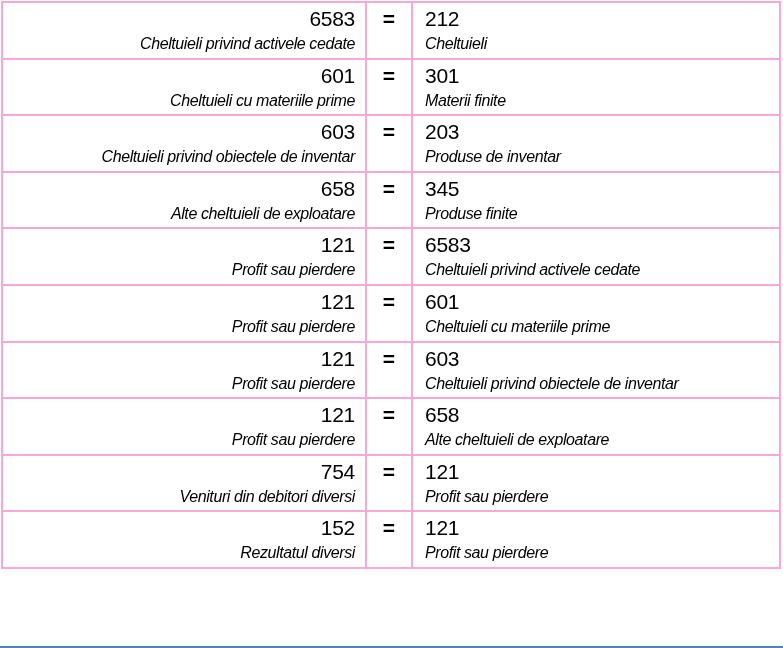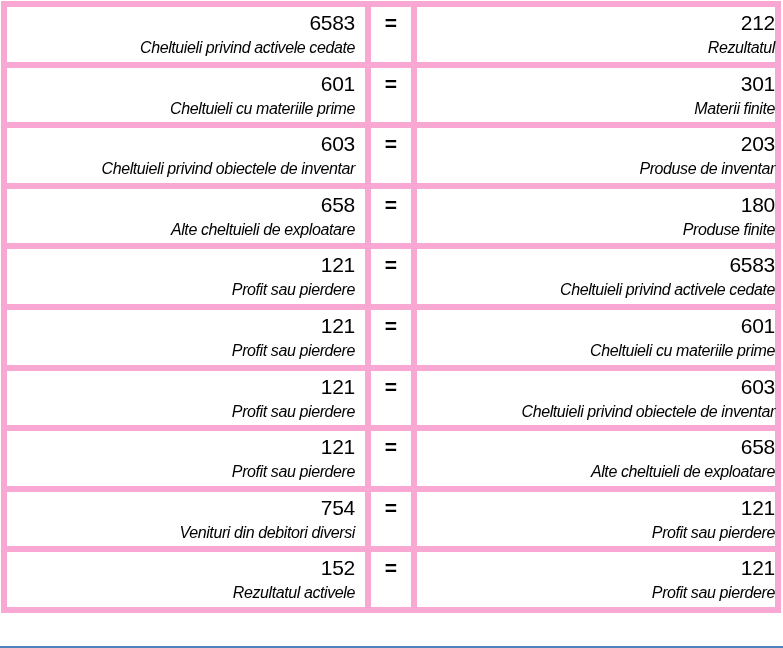--- a/index.html
+++ b/index.html
@@ -17,34 +17,34 @@
     }
     .ledger {
       position: absolute;
       left: 1px;
       top: 1px;
       width: 780px;
       border-collapse: collapse;
       table-layout: fixed;
     }
     .ledger td {
-      border: 6px solid #f9a8d4;
+      border: 2px solid #f9a8d4;
       padding: 0;
       vertical-align: top;
       height: 54.6px;
     }
     .col-debit { width: 364px; }
     .col-eq { width: 46px; }
     .col-credit { width: auto; }
     .cell-debit {
       text-align: right;
       padding-right: 10px !important;
     }
     .cell-credit {
-      text-align: right;
+      text-align: left;
       padding-left: 12px !important;
     }
     .cell-eq {
       text-align: center;
     }
     .acct-code {
       display: block;
       font-family: "Liberation Sans", sans-serif;
       font-size: 21px;
       line-height: 24px;
@@ -91,21 +91,21 @@
     <tr>
       <td class="cell-debit">
         <span class="acct-code">6583</span>
         <span class="acct-name">Cheltuieli privind activele cedate</span>
       </td>
       <td class="cell-eq">
         <span class="eq-sign">=</span>
       </td>
       <td class="cell-credit">
         <span class="acct-code">212</span>
-        <span class="acct-name">Rezultatul</span>
+        <span class="acct-name">Cheltuieli</span>
       </td>
     </tr>
     <tr>
       <td class="cell-debit">
         <span class="acct-code">601</span>
         <span class="acct-name">Cheltuieli cu materiile prime</span>
       </td>
       <td class="cell-eq">
         <span class="eq-sign">=</span>
       </td>
@@ -129,21 +129,21 @@
     </tr>
     <tr>
       <td class="cell-debit">
         <span class="acct-code">658</span>
         <span class="acct-name">Alte cheltuieli de exploatare</span>
       </td>
       <td class="cell-eq">
         <span class="eq-sign">=</span>
       </td>
       <td class="cell-credit">
-        <span class="acct-code">180</span>
+        <span class="acct-code">345</span>
         <span class="acct-name">Produse finite</span>
       </td>
     </tr>
     <tr>
       <td class="cell-debit">
         <span class="acct-code">121</span>
         <span class="acct-name">Profit sau pierdere</span>
       </td>
       <td class="cell-eq">
         <span class="eq-sign">=</span>
@@ -201,21 +201,21 @@
         <span class="eq-sign">=</span>
       </td>
       <td class="cell-credit">
         <span class="acct-code">121</span>
         <span class="acct-name">Profit sau pierdere</span>
       </td>
     </tr>
     <tr>
       <td class="cell-debit">
         <span class="acct-code">152</span>
-        <span class="acct-name">Rezultatul activele</span>
+        <span class="acct-name">Rezultatul diversi</span>
       </td>
       <td class="cell-eq">
         <span class="eq-sign">=</span>
       </td>
       <td class="cell-credit">
         <span class="acct-code">121</span>
         <span class="acct-name">Profit sau pierdere</span>
       </td>
     </tr>
   </tbody>

